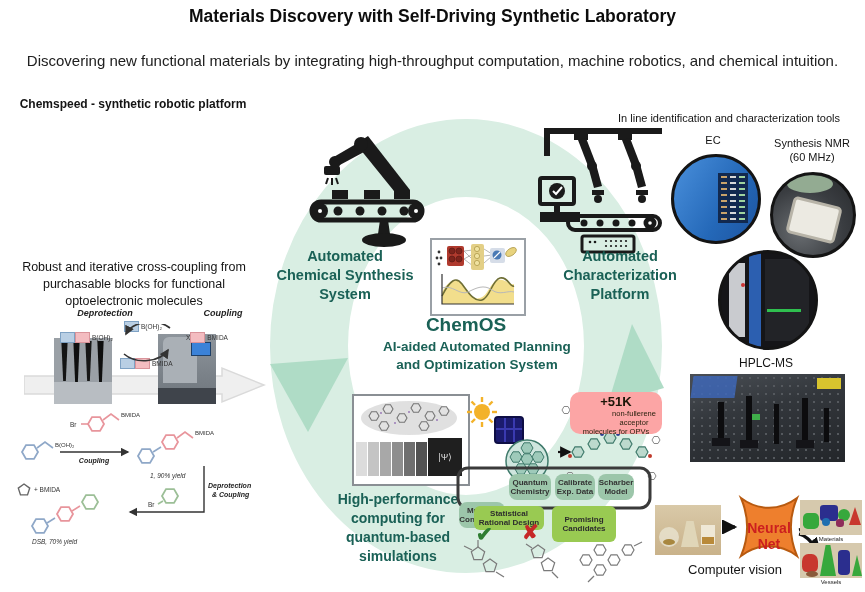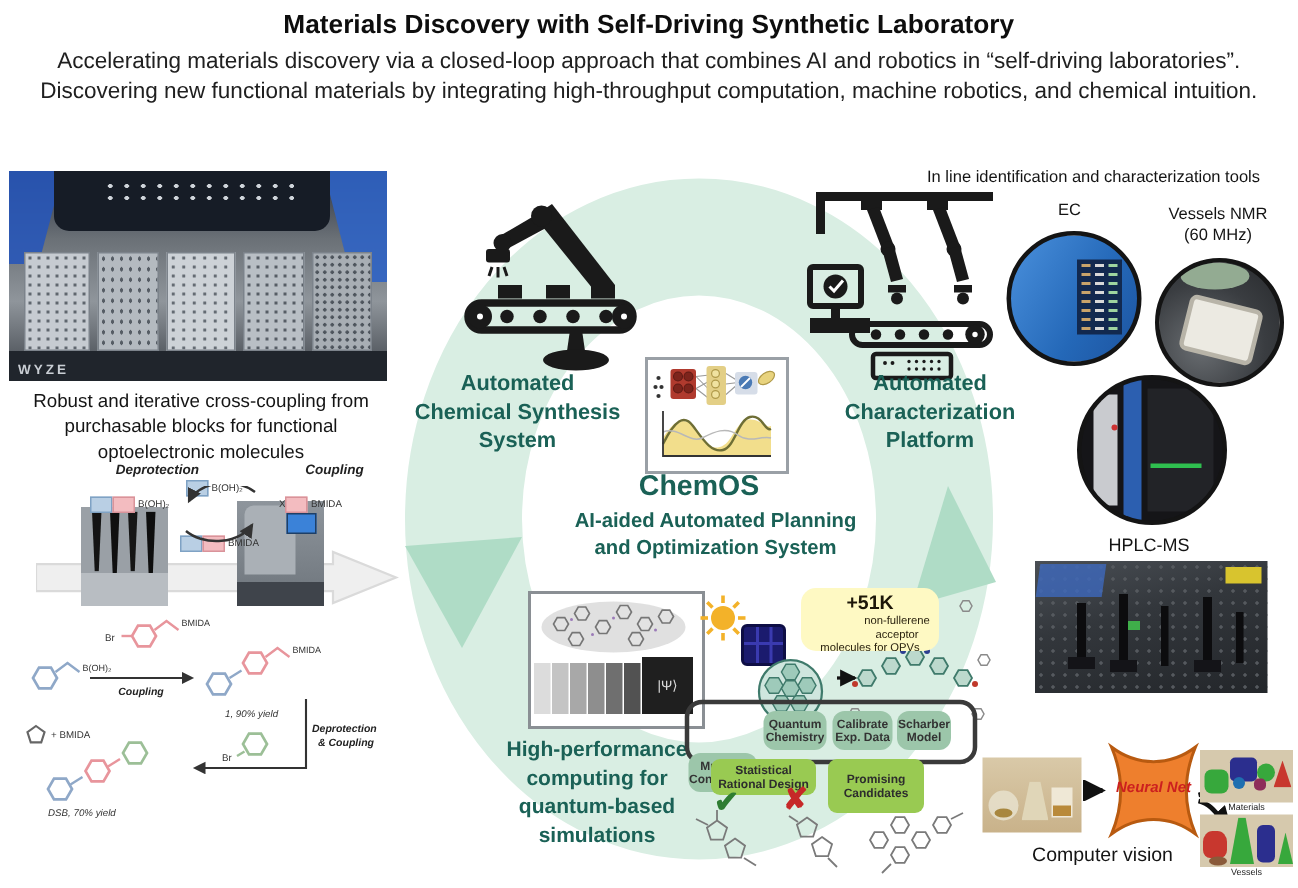--- a/index.html
+++ b/index.html
@@ -34,45 +34,30 @@
       </marker>
     <marker id="arrB" markerWidth="6" markerHeight="6" refX="4.5" refY="2.6" orient="auto">
       <path d="M0,0 L5.2,2.6 L0,5.2 z" fill="#111"></path>
       </marker>
   </defs>
 </svg>
 
 <div class="poster">
 
   <div class="abs title c">Materials Discovery with Self-Driving Synthetic Laboratory</div>
-  <div class="abs subtitle c" style="top:32px;">Accelerating materials discovery via a closed-loop approach that combines AI and robotics in “self-driving laboratories”.</div>
   <div class="abs subtitle c" style="top:52px;">Discovering new functional materials by integrating high-throughput computation, machine robotics, and chemical intuition.</div>
 
   <svg class="abs" style="left:256px;top:106px;" width="416" height="472" viewBox="0 0 416 472">
     <ellipse cx="210" cy="240" rx="157" ry="188" fill="none" stroke="#D9EEE3" stroke-width="78"></ellipse>
     <polygon points="14,258 92,252 52,326" fill="#AFDCC6"></polygon>
     <polygon points="352,298 408,282 376,218" fill="#AFDCC6"></polygon>
   </svg>
 
-
-  <div class="abs" style="left:6px;top:114px;width:252px;height:140px;overflow:hidden;background:linear-gradient(#2a3140,#6a7076 32%,#8f959b 62%,#3c4148);">
-    <div class="abs" style="left:0;top:0;width:36px;height:62px;background:#2857b8;clip-path:polygon(0 0,100% 0,55% 100%,0 100%);opacity:.9;"></div>
-    <div class="abs" style="right:0;top:0;width:42px;height:74px;background:#2f63c4;clip-path:polygon(0 0,100% 0,100% 100%,45% 100%);opacity:.9;"></div>
-    <div class="abs" style="left:30px;right:38px;top:0;height:40px;background:#161c26;border-radius:0 0 10px 10px;"></div>
-    <div class="abs" style="left:62px;top:6px;width:128px;height:16px;background-image:radial-gradient(#cfd4da 1.6px,transparent 1.8px);background-size:11px 8px;"></div>
-    <div class="abs" style="left:10px;top:54px;right:10px;height:66px;display:flex;gap:5px;justify-content:center;">
-      <div style="width:42px;background:#c6cbd1;border:1px solid #7c838b;background-image:radial-gradient(#5f666e 1.1px,transparent 1.3px);background-size:6px 6px;"></div>
-      <div style="width:40px;background:#b4bac0;border:1px solid #7c838b;background-image:radial-gradient(#565d65 1.1px,transparent 1.3px);background-size:6px 7px;"></div>
-      <div style="width:44px;background:#cdd2d7;border:1px solid #7c838b;background-image:radial-gradient(#646b73 1.1px,transparent 1.3px);background-size:7px 6px;"></div>
-      <div style="width:40px;background:#b9bfc5;border:1px solid #7c838b;background-image:radial-gradient(#565d65 1.1px,transparent 1.3px);background-size:6px 6px;"></div>
-      <div style="width:38px;background:#a8aeb4;border:1px solid #7c838b;background-image:radial-gradient(#4d545c 1.1px,transparent 1.3px);background-size:5px 5px;"></div>
-    </div>
-    <div class="abs" style="left:0;bottom:0;width:100%;height:20px;background:#20252c;"></div>
-    <div class="abs" style="left:6px;bottom:3px;font-size:9px;font-weight:bold;letter-spacing:2px;color:#c9ced4;">WYZE</div>
-  </div>
+  <div class="abs cap c" style="left:8px;top:97px;width:250px;">Chemspeed - synthetic robotic platform</div>
+
 
   <div class="abs c" style="left:12px;top:259px;width:244px;font-size:12.5px;line-height:17px;color:#141414;">Robust and iterative cross-coupling from purchasable blocks for functional optoelectronic molecules</div>
 
   <div class="abs" style="left:30px;top:308px;width:232px;height:98px;">
     <svg class="abs" style="left:-6px;top:58px;z-index:0;" width="244" height="38" viewBox="0 0 244 38">
       <polygon points="0,10 198,10 198,2 240,19 198,36 198,28 0,28" fill="#EFEFEF" stroke="#DADADA" stroke-width="1.5"></polygon>
     </svg>
     <div class="abs cyclab" style="left:20px;top:0;width:110px;z-index:2;">Deprotection</div>
     <div class="abs cyclab" style="left:158px;top:0;width:70px;z-index:2;">Coupling</div>
     <div class="abs" style="left:94px;top:9px;z-index:2;">
@@ -364,21 +349,21 @@
         <polygon transform="translate(72,22)" points="6,0 3,5.2 -3,5.2 -6,0 -3,-5.2 3,-5.2"></polygon>
       </g>
       <circle cx="0" cy="26" r="2" fill="#c0392b"></circle>
         <circle cx="80" cy="26" r="2" fill="#c0392b"></circle>
       <circle cx="32" cy="4" r="2" fill="#2c3e90"></circle>
         <circle cx="48" cy="4" r="2" fill="#2c3e90"></circle>
       <circle cx="40" cy="-2" r="2.5" fill="#e0c23a"></circle>
     </g>
   </svg>
 
-  <div class="abs c" style="left:534px;top:392px;width:92px;height:42px;background:#fef9c3;border-radius:10px;">
+  <div class="abs c" style="left:570px;top:392px;width:92px;height:42px;background:#fca5a5;border-radius:10px;">
     <div style="font-size:13px;font-weight:bold;color:#1c1608;margin-top:2px;">+51K</div>
     <div style="font-size:7.5px;color:#2a220f;margin-left:36px;">non-fullerene acceptor</div>
     <div style="font-size:7.5px;color:#2a220f;">molecules for OPVs</div>
   </div>
 
   <svg class="abs" style="left:456px;top:466px;" width="200" height="46" viewBox="0 0 200 46">
     <rect x="2" y="2" width="192" height="40" rx="10" fill="none" stroke="#3a3a3a" stroke-width="3"></rect>
   </svg>
 
   <div class="pill" style="left:459px;top:502px;width:46px;height:26px;">Multiple Conformers</div>
@@ -417,21 +402,21 @@
 
   <div class="abs c" style="left:690px;top:134px;width:46px;font-size:11px;color:#141414;">EC</div>
   <div class="circlephoto" style="left:671px;top:154px;width:84px;height:84px;background:linear-gradient(120deg,#4a90dc,#2468b8 60%,#1d54a0);">
     <div class="abs" style="right:10px;top:16px;width:30px;height:50px;background:#12294f;"></div>
     <div class="abs" style="right:13px;top:19px;width:6px;height:44px;background-image:repeating-linear-gradient(#9fd49f 0 2px,#12294f 2px 6px);"></div>
     <div class="abs" style="right:22px;top:19px;width:6px;height:44px;background-image:repeating-linear-gradient(#d8d8d8 0 2px,#12294f 2px 6px);"></div>
     <div class="abs" style="right:31px;top:19px;width:6px;height:44px;background-image:repeating-linear-gradient(#c9a36a 0 2px,#12294f 2px 6px);"></div>
   </div>
 
   <div class="abs c" style="left:762px;top:136px;width:100px;font-size:11px;line-height:14px;color:#141414;">
-    <span style="display:block">Vessels NMR</span>
+    <span style="display:block">Synthesis NMR</span>
     <span style="display:block">(60 MHz)</span>
   </div>
   <div class="circlephoto" style="left:770px;top:172px;width:80px;height:80px;background:radial-gradient(circle at 35% 70%,#6a6e72,#3a3d41 55%,#26282b);">
     <div class="abs" style="left:14px;top:0px;width:46px;height:18px;background:#93ab92;border-radius:50%;"></div>
     <div class="abs" style="left:16px;top:26px;width:44px;height:32px;background:#eceae2;border:3px solid #b8b4a8;border-radius:5px;transform:rotate(14deg);"></div>
   </div>
 
   <div class="circlephoto" style="left:718px;top:250px;width:94px;height:94px;background:#151518;">
     <div class="abs" style="left:8px;top:10px;width:16px;height:74px;background:#c9cbcf;"></div>
     <div class="abs" style="left:28px;top:0;width:12px;height:94px;background:#2c5fb0;"></div>
@@ -461,21 +446,21 @@
     <div class="abs" style="left:46px;top:20px;width:14px;height:20px;background:#efe8d6;"></div>
     <div class="abs" style="left:47px;top:32px;width:12px;height:7px;background:#b98a3a;"></div>
     <div class="abs" style="left:8px;top:34px;width:12px;height:6px;background:#a8873f;border-radius:50%;"></div>
   </div>
   <svg class="abs" style="left:722px;top:520px;" width="20" height="14" viewBox="0 0 20 14">
     <line x1="1" y1="7" x2="13" y2="7" stroke="#111" stroke-width="3.2" marker-end="url(#arrB)"></line>
   </svg>
   <svg class="abs" style="left:738px;top:495px;" width="62" height="64" viewBox="0 0 62 64">
     <path d="M3,3 C20,16 42,16 59,3 C51,22 51,42 59,61 C42,48 20,48 3,61 C11,42 11,22 3,3 Z" fill="#EE7F2D" stroke="#B85A10" stroke-width="2"></path>
   </svg>
-  <div class="abs c" style="left:738px;top:520px;width:62px;font-size:10px;font-weight:bold;font-style:italic;color:#CC1F1F;">Neural Net</div>
+  <div class="abs c" style="left:738px;top:520px;width:62px;font-size:14px;font-weight:bold;color:#CC1F1F;">Neural Net</div>
   <svg class="abs" style="left:796px;top:498px;" width="30" height="64" viewBox="0 0 30 64">
     <path d="M3,32 C12,30 16,22 24,13" fill="none" stroke="#111" stroke-width="3.2" marker-end="url(#arrB)"></path>
     <path d="M3,36 C12,38 16,46 24,55" fill="none" stroke="#111" stroke-width="3.2" marker-end="url(#arrB)"></path>
   </svg>
   <div class="abs" style="left:800px;top:500px;width:62px;height:35px;overflow:hidden;background:#d6c9ad;">
     <div class="abs" style="left:3px;top:13px;width:16px;height:16px;background:#37a83c;border-radius:30%;"></div>
     <div class="abs" style="left:20px;top:5px;width:18px;height:16px;background:#2b2e8e;border-radius:20%;"></div>
     <div class="abs" style="left:22px;top:18px;width:8px;height:8px;background:#1f6fb0;border-radius:50%;"></div>
     <div class="abs" style="left:38px;top:9px;width:12px;height:12px;background:#37a83c;border-radius:50%;"></div>
     <div class="abs" style="left:36px;top:19px;width:8px;height:8px;background:#8e2d5a;border-radius:40%;"></div>

